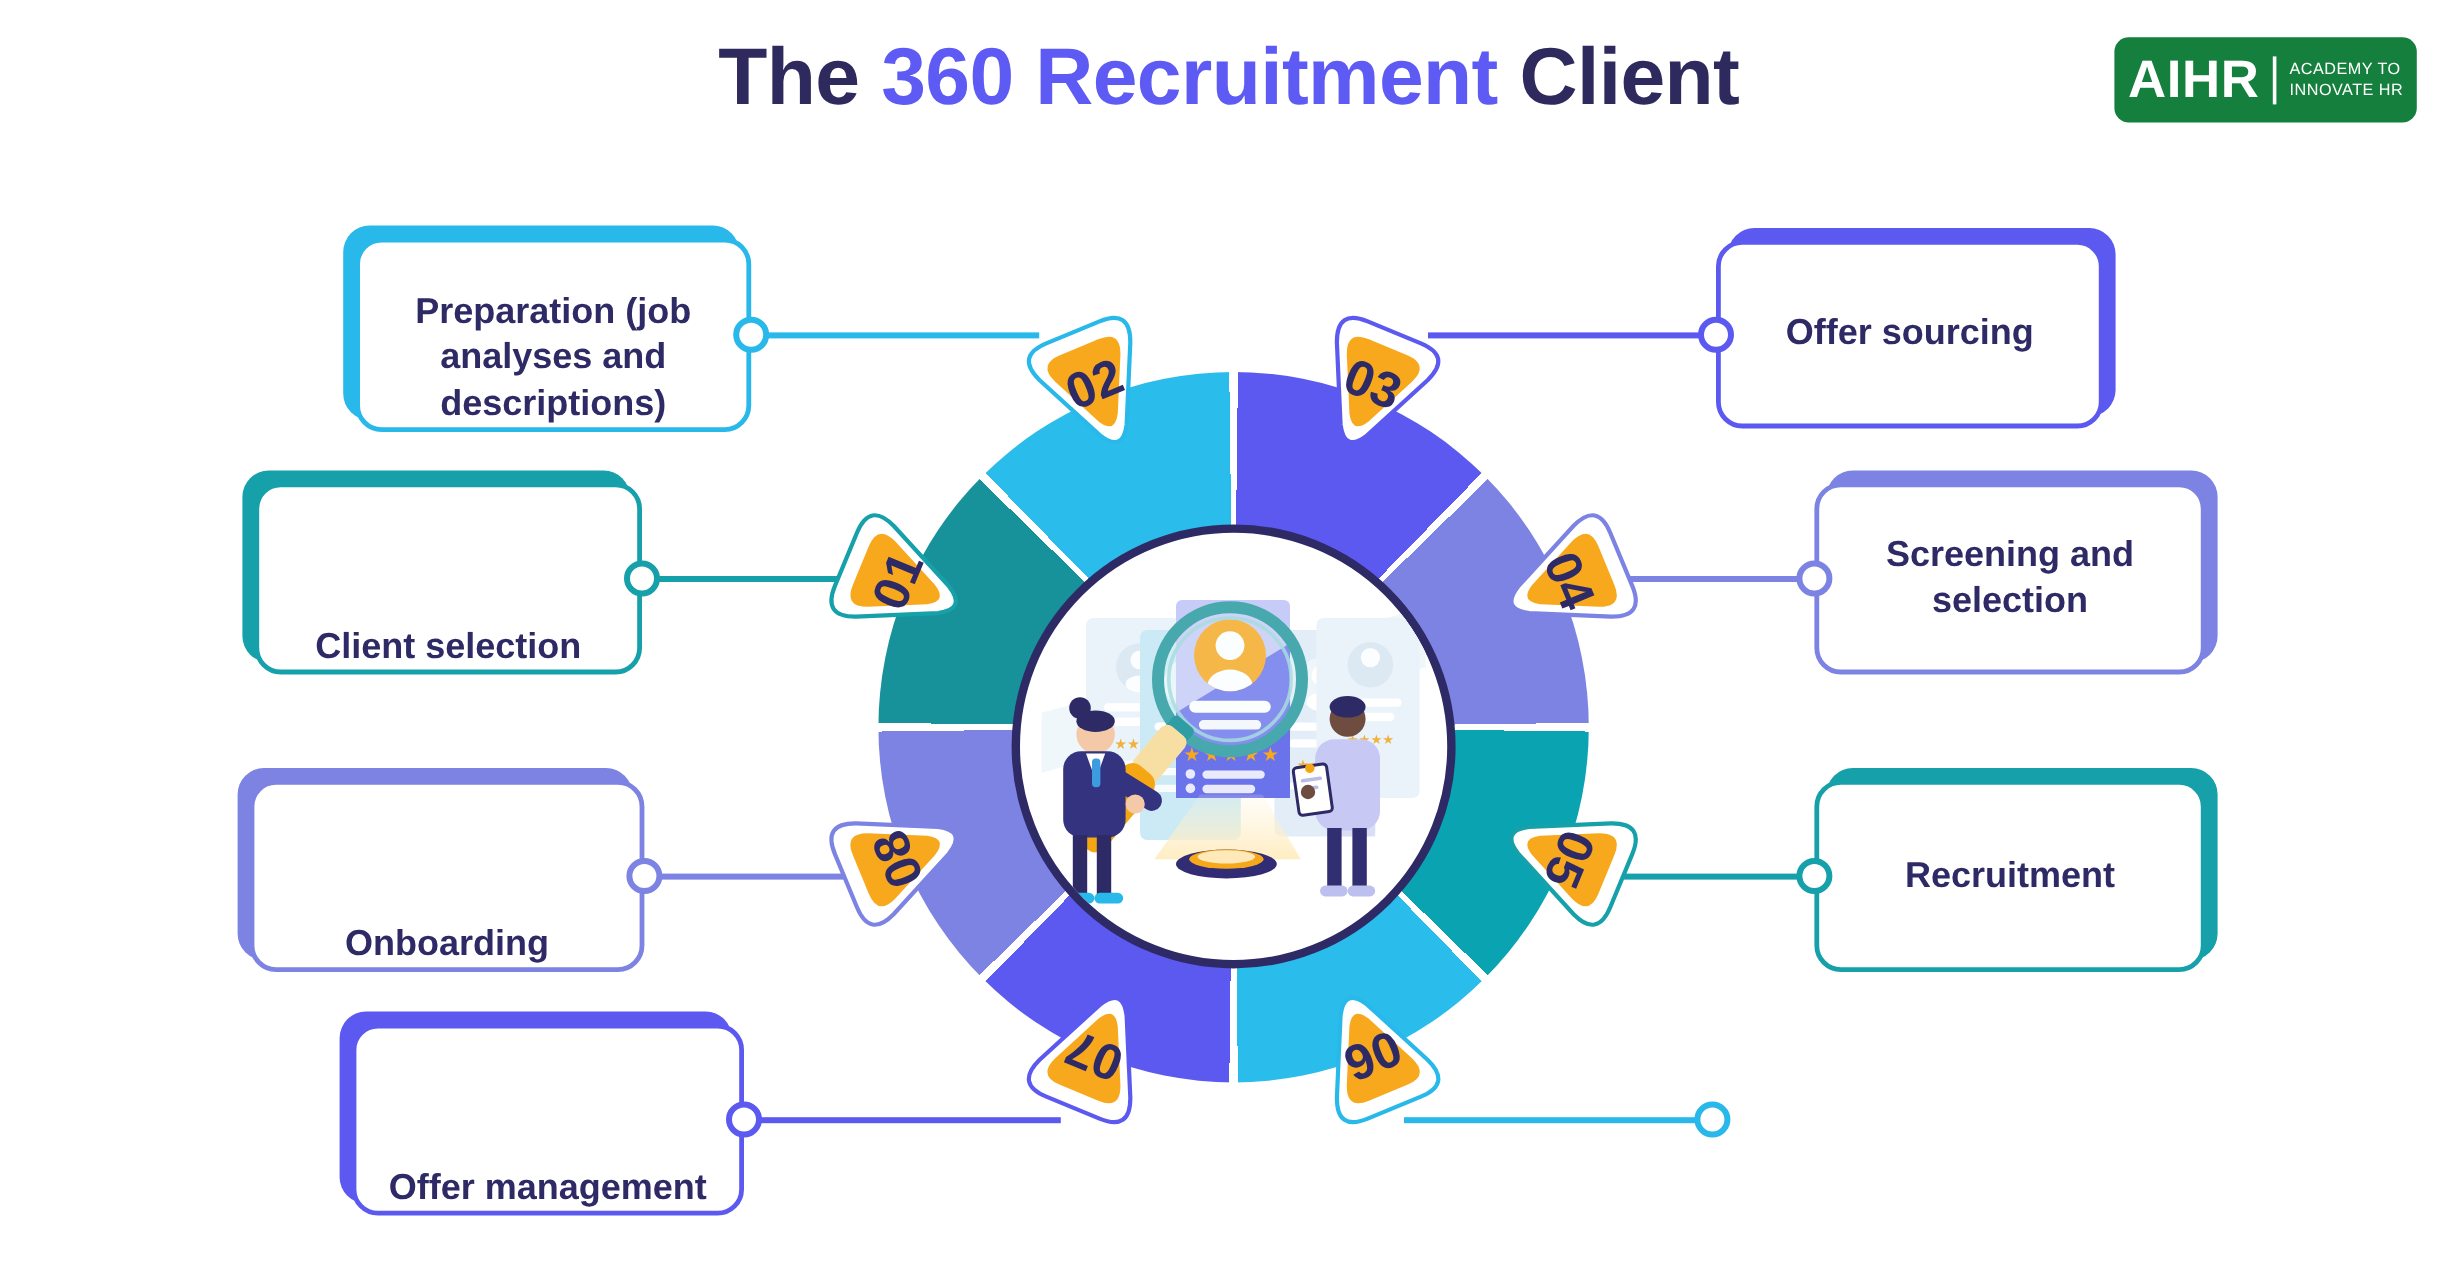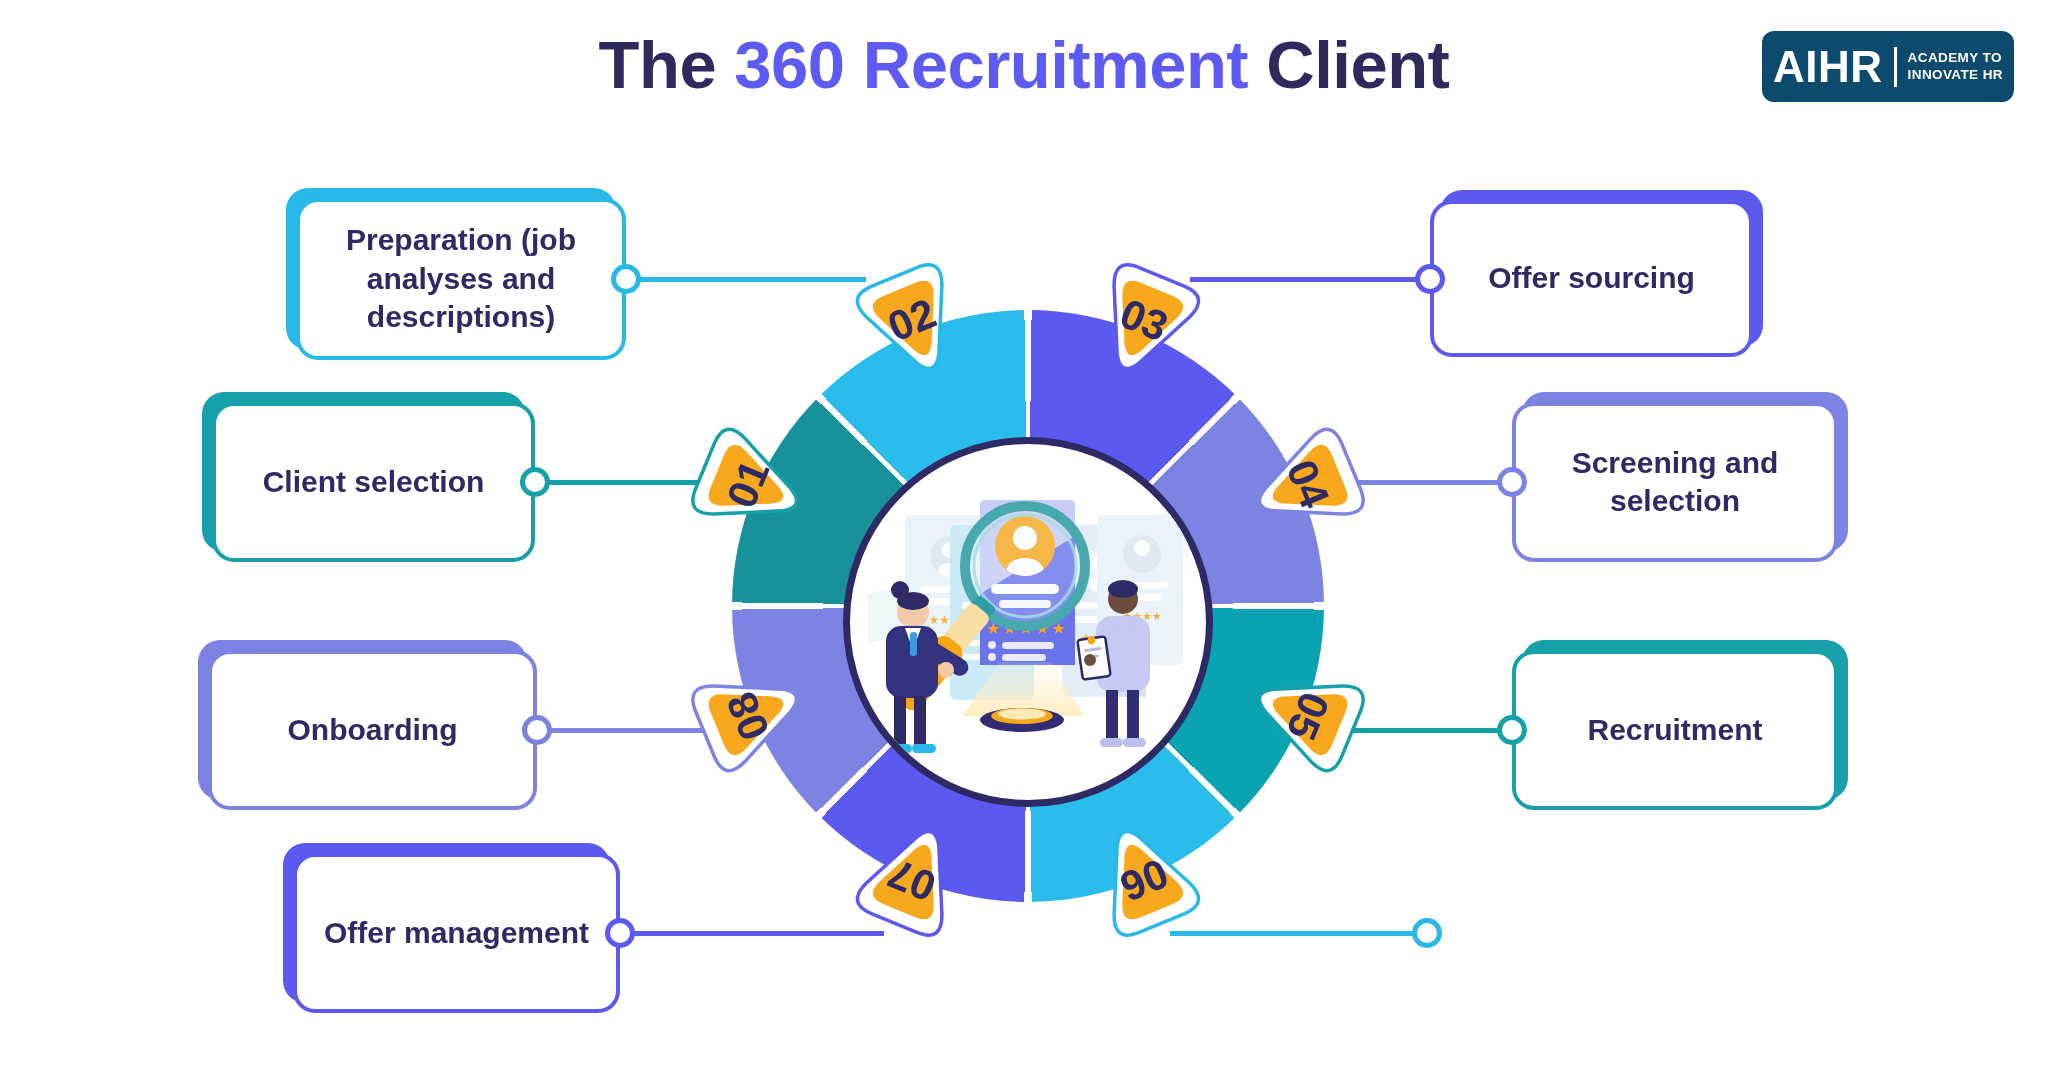--- a/index.html
+++ b/index.html
@@ -11,32 +11,32 @@
   .c-teal  {--c:#16A0AA;}
   .c-purple{--c:#5C59F1;}
   .c-peri  {--c:#7C83E3;}
 
   
   .title{position:absolute;top:26px;left:0;right:0;text-align:center;
          font-size:67px;font-weight:800;color:#2E2A5E;letter-spacing:-0.5px;}
   .title .hl{color:#5E5BF5;margin-top:44px;}
 
   
-  .logo{position:absolute;left:1762px;top:31px;width:252px;height:71px;background:#0c4a6e;
+  .logo{position:absolute;left:1762px;top:31px;width:252px;height:71px;background:#15803d;
         border-radius:12px;display:flex;align-items:center;justify-content:center;gap:11px;color:#fff;}
   .logo-brand{font-size:44px;font-weight:800;letter-spacing:0.5px;line-height:1;}
   .logo-divider{width:3px;height:40px;background:#fff;}
-  .logo-tag{font-size:13.5px;font-weight:700;letter-spacing:0.4px;line-height:1.25;}
+  .logo-tag{font-size:13.5px;font-weight:400;letter-spacing:0.4px;line-height:1.25;}
 
   
   .step-box{position:absolute;background:#fff;border:4px solid var(--c);border-radius:22px;
             display:flex;align-items:center;justify-content:center;text-align:center;
             font-size:30px;font-weight:700;color:#2E2A66;line-height:1.28;
             padding:0 24px;box-sizing:border-box;z-index:5;}
-  .shadow-left {box-shadow:-10px -10px 0 0 var(--c);}
+  .shadow-left {box-shadow:-10px -10px 0 0 var(--c);align-items:flex-end;}
   .shadow-right{box-shadow: 10px -10px 0 0 var(--c);}
   #box-prep     {left:296px;top:198px;width:330px;height:162px;}
   #box-client   {left:212px;top:402px;width:323px;height:160px;}
   #box-onboard  {left:208px;top:650px;width:329px;height:160px;}
   #box-offer    {left:293px;top:853px;width:327px;height:160px;}
   #box-talent   {left:1430px;top:200px;width:323px;height:157px;}
   #box-screen   {left:1512px;top:402px;width:326px;height:160px;}
   #box-interview{left:1512px;top:650px;width:326px;height:160px;}
   #box-reference{left:1427px;top:853px;width:321px;height:160px;}
 

